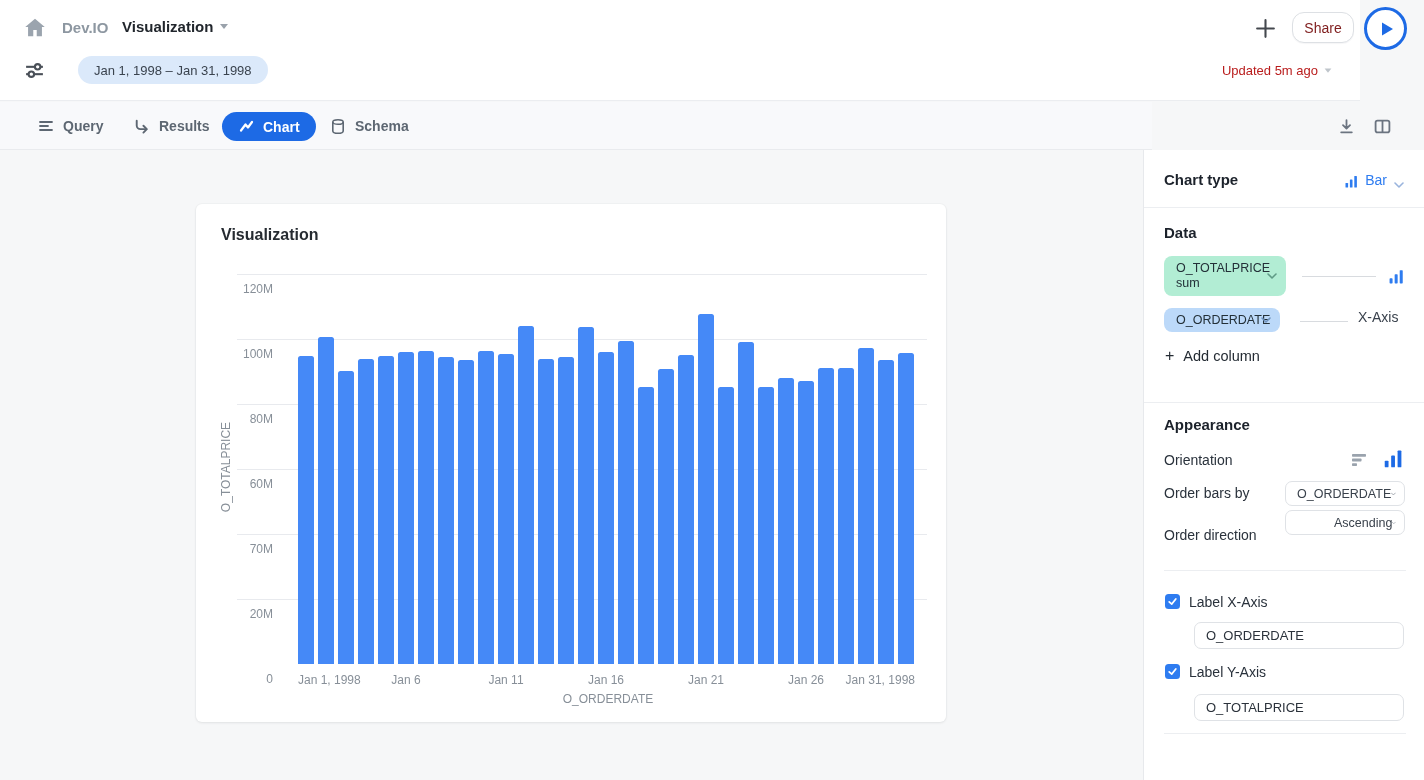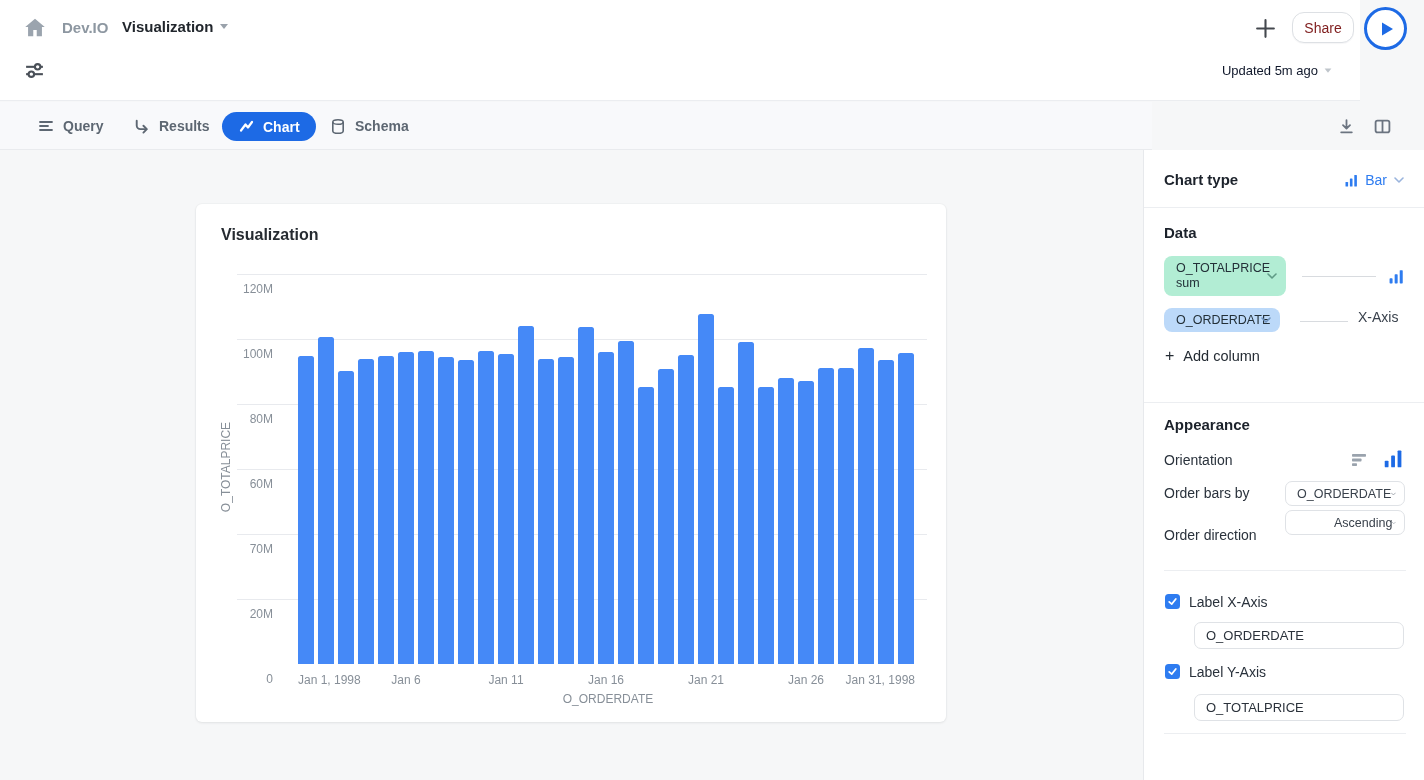--- a/index.html
+++ b/index.html
@@ -18,21 +18,21 @@
   .date-pill { position:absolute; left:78px; top:56px; height:28px; padding:0 16px;
     background:#dbe9fa; border-radius:14px; display:flex; align-items:center;
     font-size:13px; color:#3a434e; cursor:pointer; }
   .icon-btn { background:none; border:none; cursor:pointer; padding:0; }
   #share-btn { position:absolute; left:1292px; top:12px; width:62px; height:31px;
     background:#fff; border:1px solid #dde0e4; border-radius:12px; font-size:14px; font-weight:500;
     color:#7f1d1d; cursor:pointer; box-shadow:0 1px 1px rgba(20,30,40,.04); }
   #run-btn { position:absolute; left:1364px; top:7px; width:43px; height:43px; border-radius:50%;
     background:#fff; border:3px solid #1d6ae5; cursor:pointer; display:flex;
     align-items:center; justify-content:center; }
-  #updated { position:absolute; right:28px; top:63px; font-size:13px; color:#0f172a;
+  #updated { position:absolute; right:28px; top:63px; font-size:13px; color:#b91c1c;
     display:flex; align-items:center; gap:6px; cursor:pointer; }
   #updated .caret { border-top-color:#bfc5cb; transform:scale(.85); }
 
   
   #tabbar { position:absolute; left:0; top:102px; width:1152px; height:48px;
     background:#f8f9fb; border-bottom:1px solid #e9ebee; }
   .tab { position:absolute; top:0; height:48px; display:flex; align-items:center; gap:9px;
     font-size:14px; font-weight:600; color:#5d6772; cursor:pointer; }
   .tab-pill { position:absolute; top:10px; height:29px; background:#1d6ae5; border-radius:15px;
     display:flex; align-items:center; gap:8px; padding:0 16px; color:#fff; font-size:14px;
@@ -86,20 +86,21 @@
   </div>
 
   <button class="icon-btn abs" style="left:24px;top:60px;">
     <svg width="21" height="21" viewBox="0 0 20 20">
       <line x1="2" y1="6.5" x2="18" y2="6.5" stroke="#4a5058" stroke-width="2"></line>
       <line x1="2" y1="13.5" x2="18" y2="13.5" stroke="#4a5058" stroke-width="2"></line>
       <circle cx="13" cy="6.5" r="2.6" fill="#fff" stroke="#4a5058" stroke-width="2"></circle>
       <circle cx="7" cy="13.5" r="2.6" fill="#fff" stroke="#4a5058" stroke-width="2"></circle>
     </svg>
   </button>
+  <div class="date-pill">Jan 1, 1998 – Jan 31, 1998</div>
 
   <button class="icon-btn abs" style="left:1254px;top:17px;">
     <svg width="23" height="23" viewBox="0 0 22 22">
       <path d="M11 3v16M3 11h16" stroke="#44484e" stroke-width="2" stroke-linecap="round"></path>
     </svg>
   </button>
   <button id="share-btn">Share</button>
   <button id="run-btn">
     <svg width="16" height="16" viewBox="0 0 16 16" style="margin-left:3px">
       <path d="M3 1.5l11 6.5-11 6.5z" fill="#1d6ae5"></path>
@@ -206,21 +207,21 @@
       <div class="xtick" style="top: 469px; left: 610px; transform: translateX(-50%);">Jan 26</div>
       <div class="xtick" style="top: 469px; right: 31px;">Jan 31, 1998</div>
     </div>
   <div id="y-axis-title">O_TOTALPRICE</div>
   <div id="x-axis-title">O_ORDERDATE</div>
 </div>
 
 <div id="sidebar">
 
   <div class="abs sb-heading" style="left:20px;top:21px;">Chart type</div>
-  <div class="abs" style="right:20px;top:22px;display:flex;align-items:center;gap:7px;cursor:pointer;">
+  <div class="abs" style="right:20px;top:22px;display:flex;align-items:flex-end;gap:7px;cursor:pointer;">
     <svg width="13" height="13" viewBox="0 0 13 13">
       <rect x="0.5" y="8" width="2.6" height="4.5" rx="0.6" fill="#2e7cf0"></rect>
       <rect x="4.9" y="4.5" width="2.6" height="8" rx="0.6" fill="#2e7cf0"></rect>
       <rect x="9.3" y="1" width="2.6" height="11.5" rx="0.6" fill="#2e7cf0"></rect>
     </svg>
     <span style="font-size:14px;color:#2e7cf0;">Bar</span>
     <svg class="chev-svg" width="10" height="6" viewBox="0 0 10 6">
       <polyline points="1,1 5,5 9,1" fill="none" stroke="#9ab4dd" stroke-width="1.6" stroke-linecap="round" stroke-linejoin="round"></polyline>
     </svg>
   </div>

